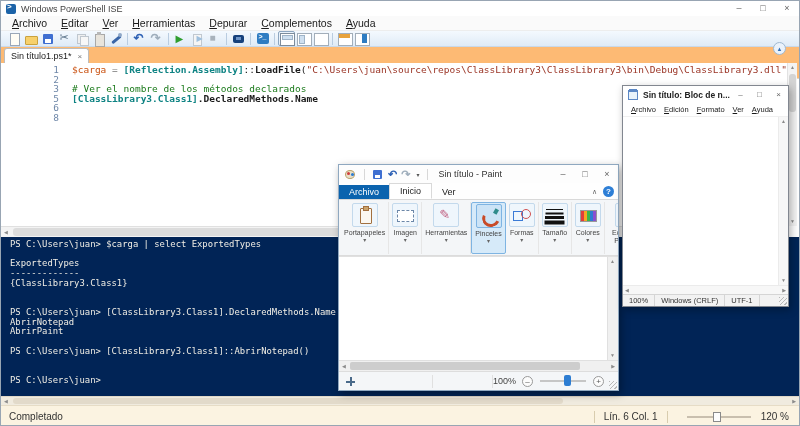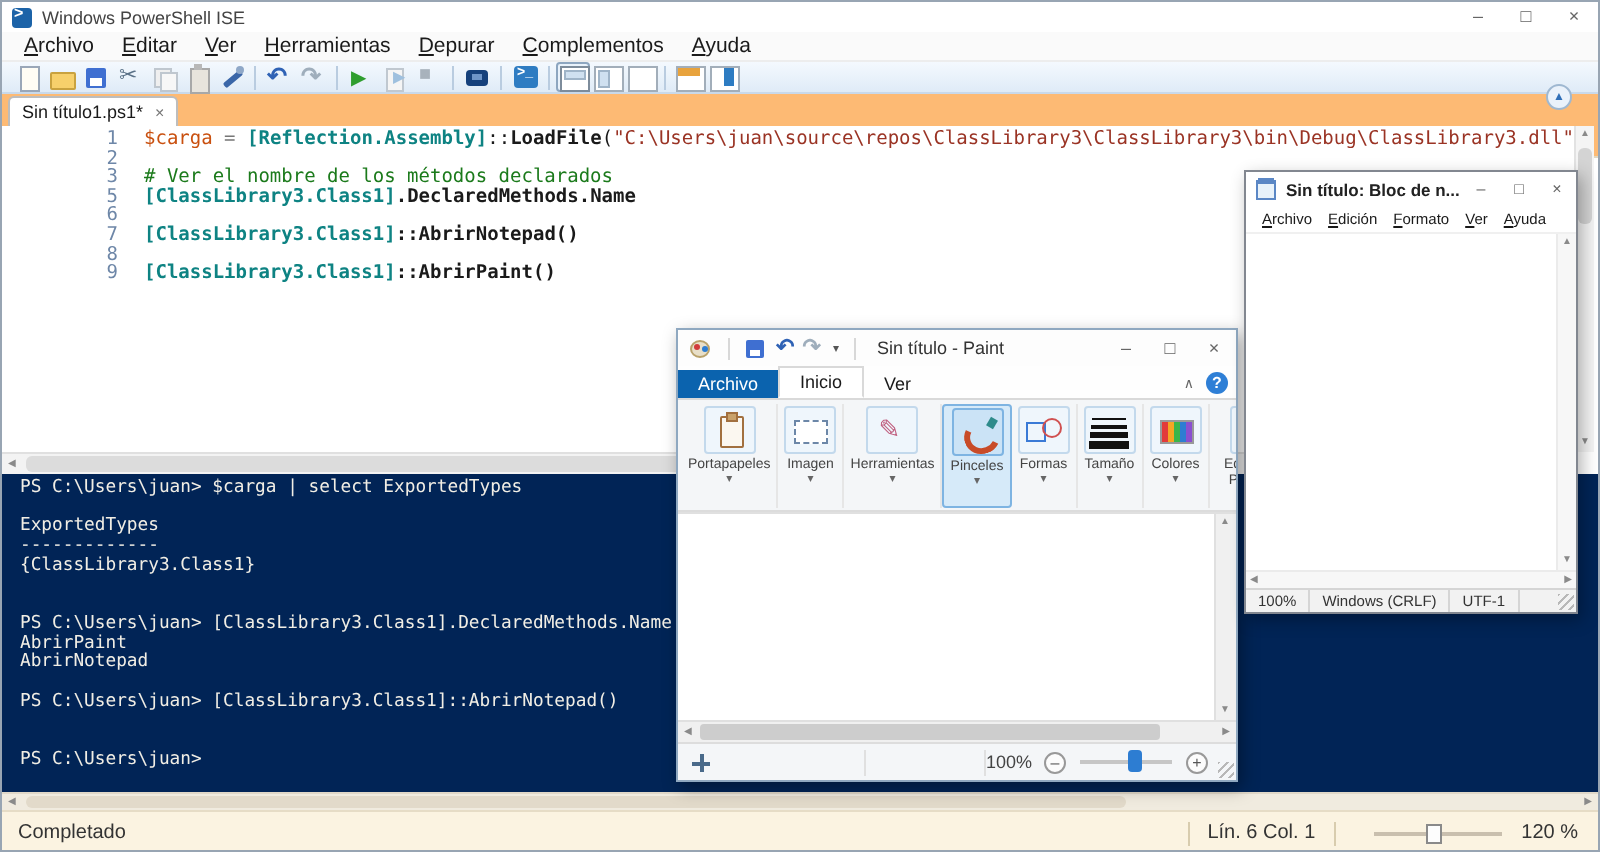--- a/index.html
+++ b/index.html
@@ -300,23 +300,21 @@
     </div>
     <div id="collapse-btn"></div>
   </div>
 
   <div id="editor">
       <div class="cl"><span class="lnum">1</span><span class="tok-var">$carga</span><span class="tok-op"> = </span><span class="tok-type">[Reflection.Assembly]</span><span class="tok-plain">::</span><span class="tok-member">LoadFile</span><span class="tok-plain">(</span><span class="tok-str">"C:\Users\juan\source\repos\ClassLibrary3\ClassLibrary3\bin\Debug\ClassLibrary3.dll"</span><span class="tok-plain">)</span></div>
       <div class="cl"><span class="lnum">2</span></div>
       <div class="cl"><span class="lnum">3</span><span class="tok-comment"># Ver el nombre de los métodos declarados</span></div>
       <div class="cl"><span class="lnum">5</span><span class="tok-type">[ClassLibrary3.Class1]</span><span class="tok-member">.DeclaredMethods.Name</span></div>
       <div class="cl"><span class="lnum">6</span></div>
-      <div class="cl"><span class="lnum">7</span><span class="tok-type">[ClassLibrary3.Class1]</span><span class="tok-member">::AbrirNotepad()</span></div>
       <div class="cl"><span class="lnum">8</span></div>
-      <div class="cl"><span class="lnum">9</span><span class="tok-type">[ClassLibrary3.Class1]</span><span class="tok-member">::AbrirPaint()</span></div>
     </div>
 
   <div id="ed-vscroll">
     <span class="sarrow up">▲</span>
     <span class="thumb"></span>
     <span class="sarrow dn">▼</span>
   </div>
   <div id="ed-hscroll">
     <span class="sarrow lf">◀</span>
     <span class="thumb"></span>
@@ -325,22 +323,22 @@
 
   <div id="console">
       <div class="conl">PS C:\Users\juan&gt; $carga | select ExportedTypes</div>
       <div class="conl">&nbsp;</div>
       <div class="conl">ExportedTypes</div>
       <div class="conl">-------------</div>
       <div class="conl">{ClassLibrary3.Class1}</div>
       <div class="conl">&nbsp;</div>
       <div class="conl">&nbsp;</div>
       <div class="conl">PS C:\Users\juan&gt; [ClassLibrary3.Class1].DeclaredMethods.Name</div>
+      <div class="conl">AbrirNotepad</div>
       <div class="conl">AbrirPaint</div>
-      <div class="conl">AbrirNotepad</div>
       <div class="conl">&nbsp;</div>
       <div class="conl">PS C:\Users\juan&gt; [ClassLibrary3.Class1]::AbrirNotepad()</div>
       <div class="conl">&nbsp;</div>
       <div class="conl">&nbsp;</div>
       <div class="conl">PS C:\Users\juan&gt;</div>
     </div>
   <div id="con-hscroll">
     <span class="sarrow lf">◀</span>
     <span class="thumb"></span>
     <span class="sarrow rt">▶</span>

